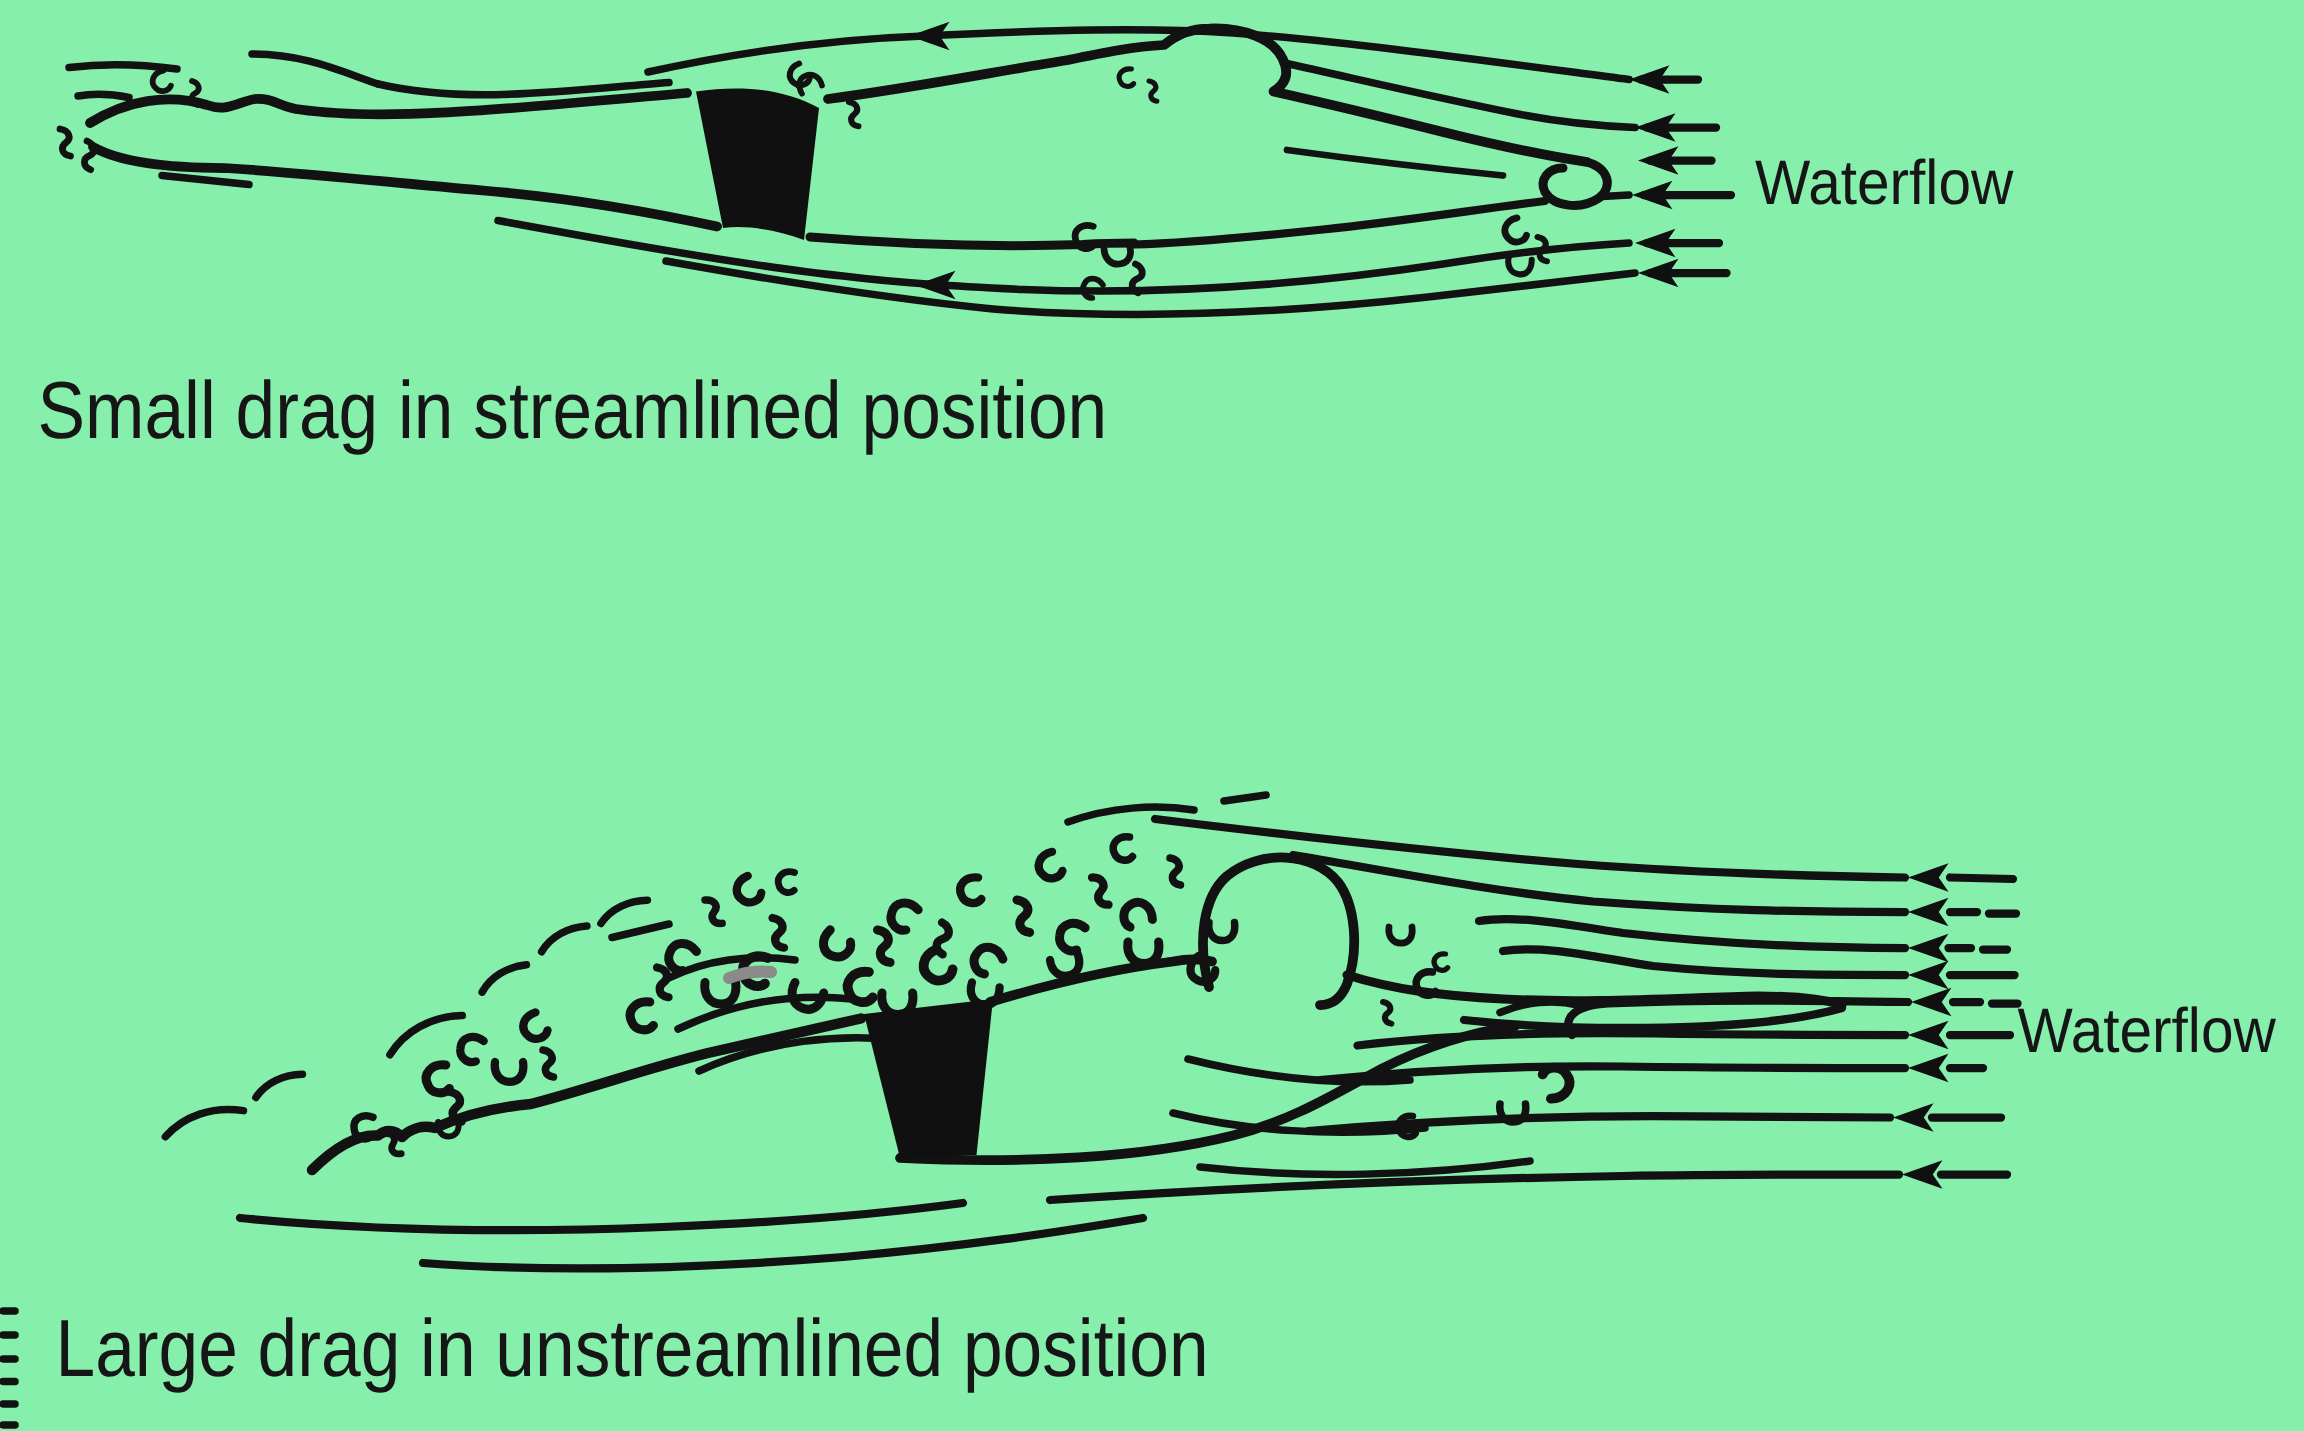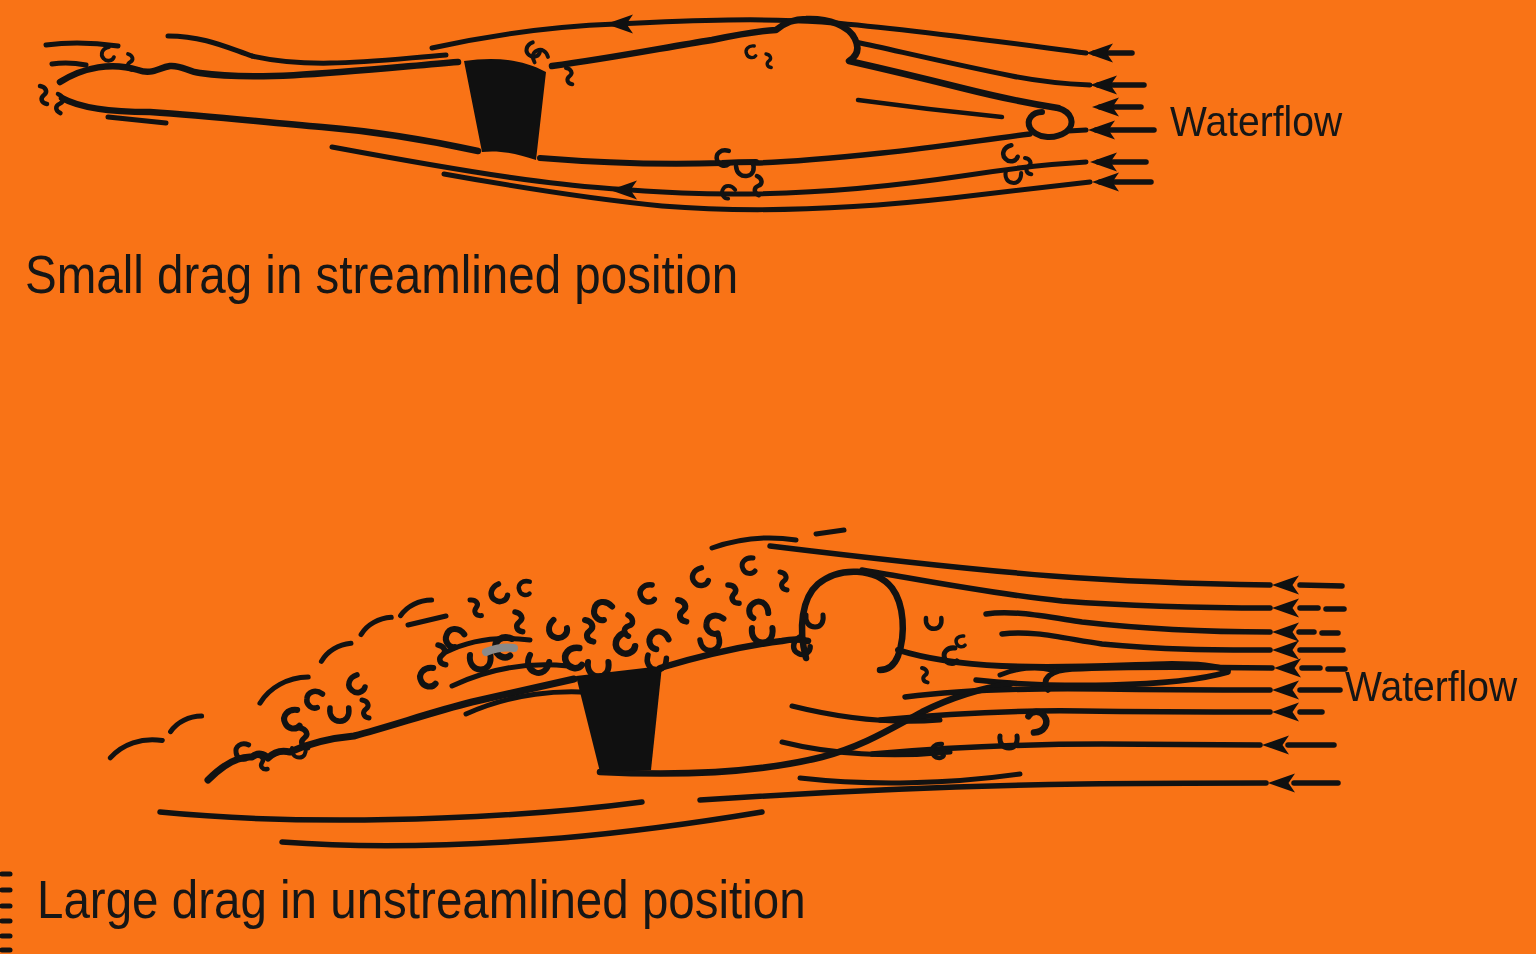--- a/index.html
+++ b/index.html
@@ -1,20 +1,20 @@
 <!DOCTYPE html>
 <html><head>
 <meta charset="utf-8">
 <style>
   html, body { margin: 0; padding: 0; background: #e8e8e8; }
   .canvas {
     position: relative;
     width: 1536px;
     height: 954px;
-    background: #f97316;
+    background: #86efac;
     overflow: hidden;
     font-family: "Liberation Sans", sans-serif;
   }
   .art {
     position: absolute;
     left: 0; top: 0;
   }
   .label {
     position: absolute;
     color: #161616;

